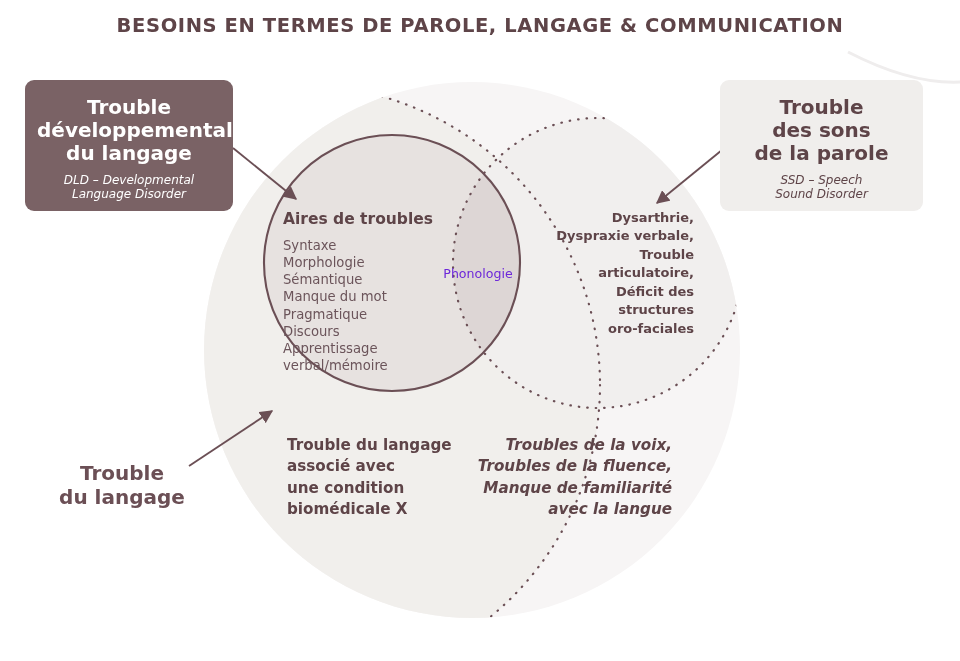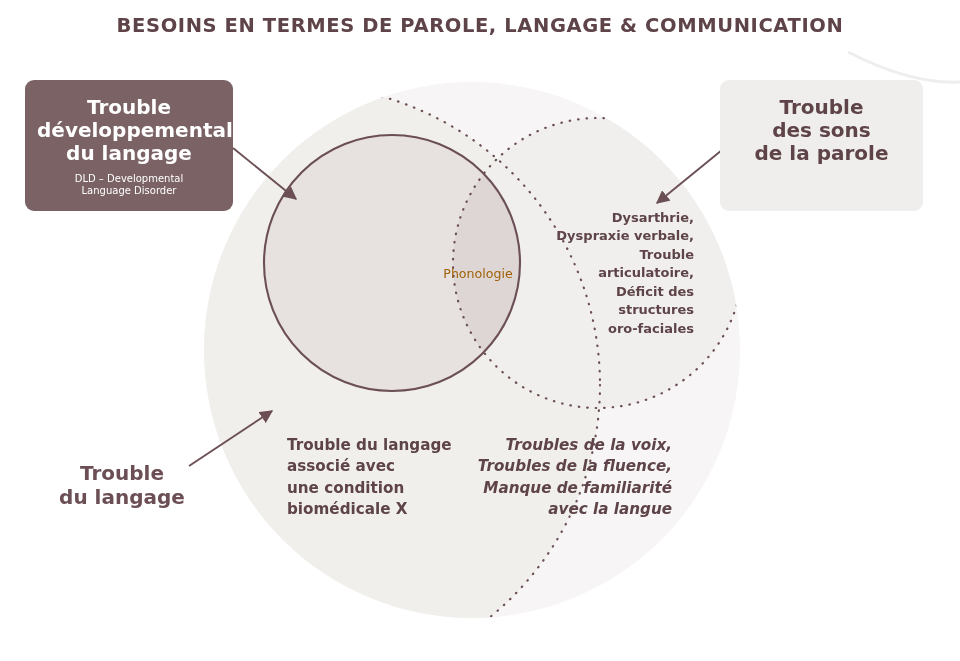--- a/index.html
+++ b/index.html
@@ -49,21 +49,22 @@
     padding: 10px 12px 12px 12px;
   }
   .callout .c-title {
     font-size: 20px;
     font-weight: bold;
     line-height: 1.16;
     white-space: pre-line;
   }
   .callout .c-sub {
     margin-top: 7px;
-    font-size: 10px;
+    font-size: 12px;
+    font-style: italic;
     line-height: 1.22;
     white-space: pre-line;
   }
 
   #callout-dld {
     left: 25px;
     top: 80px;
     width: 208px;
     height: 131px;
     background: #7a6265;
@@ -116,21 +117,21 @@
     white-space: pre-line;
   }
 
   #label-phonologie {
     position: absolute;
     left: 437px;
     top: 266px;
     width: 82px;
     text-align: center;
     font-size: 12.6px;
-    color: #a16207;
+    color: #6d28d9;
   }
 
   #block-ssd-list {
     left: 508px;
     top: 209px;
     width: 186px;
     text-align: right;
     font-size: 13px;
     font-weight: bold;
     line-height: 1.42;
@@ -220,25 +221,38 @@
 développemental
 du langage</div>
     <div class="c-sub">DLD – Developmental
 Language Disorder</div>
   </div>
 
   <div class="callout" id="callout-ssd">
     <div class="c-title">Trouble
 des sons
 de la parole</div>
+    <div class="c-sub">SSD – Speech
+Sound Disorder</div>
   </div>
 
   <div id="label-tdl">Trouble
 du langage</div>
 
+  <div class="block" id="block-aires">
+    <div class="b-head">Aires de troubles</div>
+    <div class="b-list">Syntaxe
+Morphologie
+Sémantique
+Manque du mot
+Pragmatique
+Discours
+Apprentissage
+verbal/mémoire</div>
+  </div>
 
   <div id="label-phonologie">Phonologie</div>
 
   <div class="block" id="block-ssd-list">Dysarthrie,
 Dyspraxie verbale,
 Trouble
 articulatoire,
 Déficit des
 structures
 oro-faciales</div>

